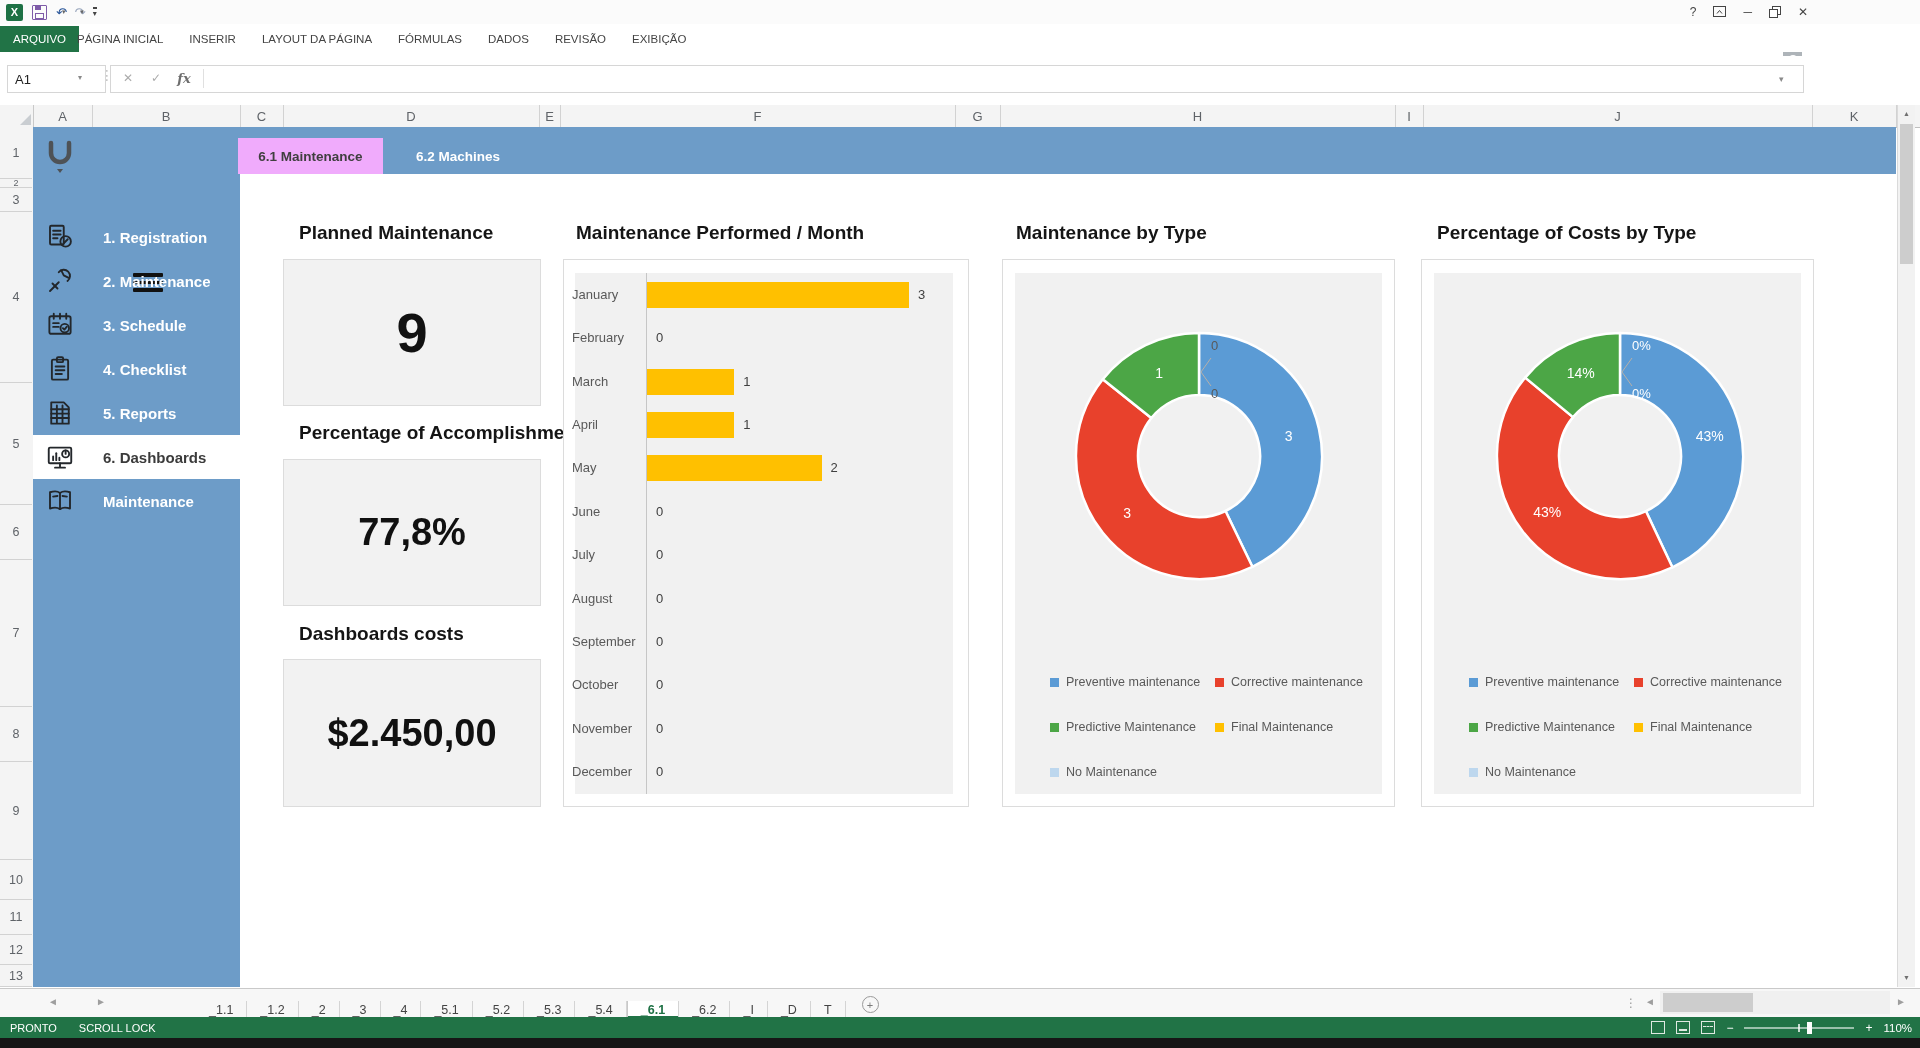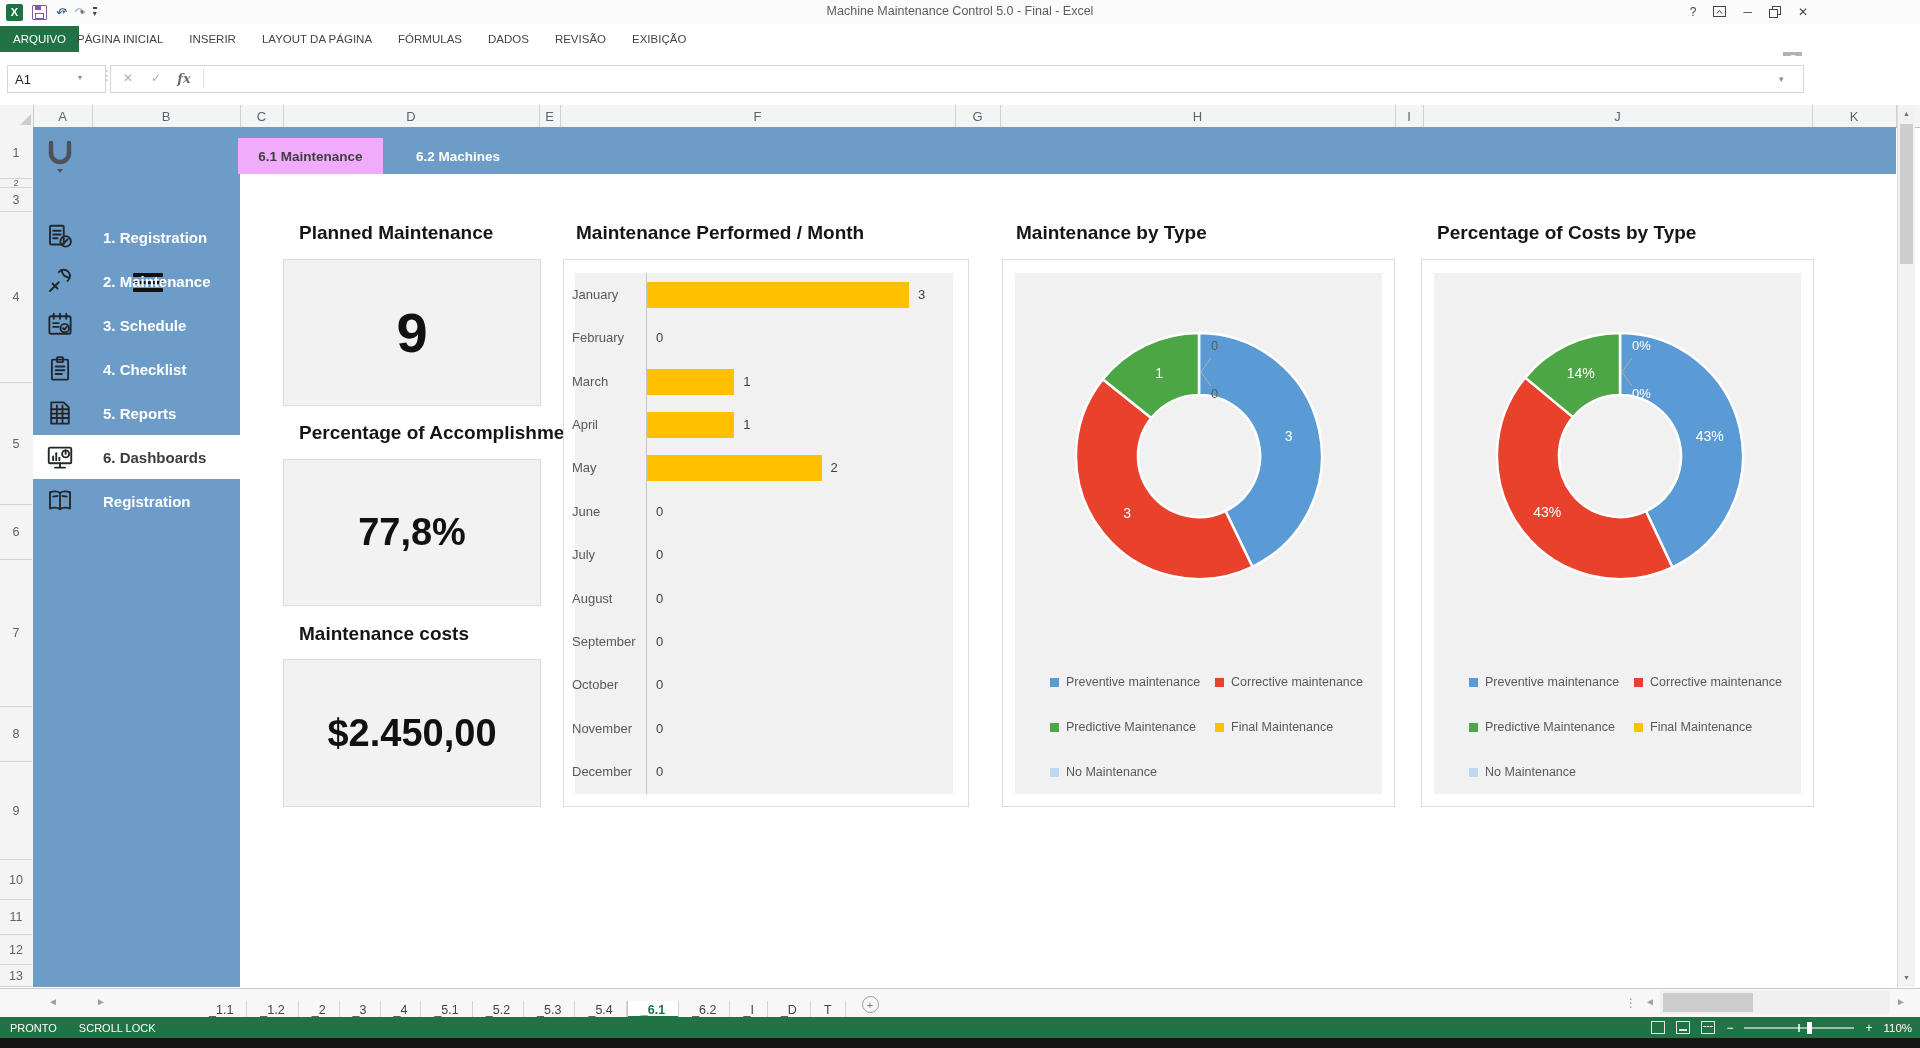--- a/index.html
+++ b/index.html
@@ -121,21 +121,20 @@
       <span class="ricon">
           <span class="qglyph">↶</span>
           <span class="qcaret">▾</span>
         </span>
       <span class="ricon">
           <span class="qglyph" style="color:#9AA7BD">↷</span>
           <span class="qcaret">▾</span>
         </span>
       <span class="qat-custom">▾</span>
     </div>
-    <div class="abs wtitle">Machine Maintenance Control 5.0 - Final - Excel</div>
     <div class="abs wctrl">
       <span>?</span>
       <span class="ricon">
         <svg width="13" height="12" viewBox="0 0 13 12">
             <rect x="0.5" y="0.5" width="12" height="10" fill="none" stroke="#444"></rect>
             <path d="M4 7.5 L6.5 4.5 L9 7.5" fill="none" stroke="#444"></path>
           </svg>
       </span>
       <span>─</span>
       <span class="ricon">
@@ -304,33 +303,33 @@
         </div>
         <div class="abs side-item" style="top: 352px;">
           <span class="ic">
             <svg width="30" height="30" viewBox="0 0 24 24" fill="none" stroke="#23272B" stroke-width="1.5" stroke-linecap="round" stroke-linejoin="round">
               <path d="M12 5.5 C10 4 7 4 4 5 v13 c3 -1 6 -1 8 0.5 c2 -1.5 5 -1.5 8 -0.5 v-13 c-3 -1 -6 -1 -8 0.5 z"></path>
               <line x1="12" y1="5.5" x2="12" y2="18"></line>
               <line x1="6.5" y1="8.5" x2="10" y2="8"></line>
               <line x1="14" y1="8" x2="17.5" y2="8.5"></line>
             </svg>
           </span>
-          <span class="lbl">Registration</span>
+          <span class="lbl">Maintenance</span>
         </div>
       </div>
   </div>
   <div class="abs topband"></div>
   <div id="nav-tabs">
       <div class="abs navtab active" style="left: 238px; width: 145px;">6.1 Maintenance</div>
       <div class="abs navtab inactive" style="left: 383px; width: 150px;">6.2 Machines</div>
     </div>
 
   <div class="abs heading" style="left:299px;top:222px">Planned Maintenance</div>
   <div class="abs heading" style="left:299px;top:422px">Percentage of Accomplishment</div>
-  <div class="abs heading" style="left:299px;top:623px">Maintenance costs</div>
+  <div class="abs heading" style="left:299px;top:623px">Dashboards costs</div>
 
   <div class="abs graycard" style="left:283px;top:259px;height:145px">
     <span class="bigval" style="font-size:56px">9</span>
   </div>
   <div class="abs graycard" style="left:283px;top:459px;height:145px">
     <span class="bigval" style="font-size:38px">77,8%</span>
   </div>
   <div class="abs graycard" style="left:283px;top:659px;height:146px">
     <span class="bigval" style="font-size:38px">$2.450,00</span>
   </div>

